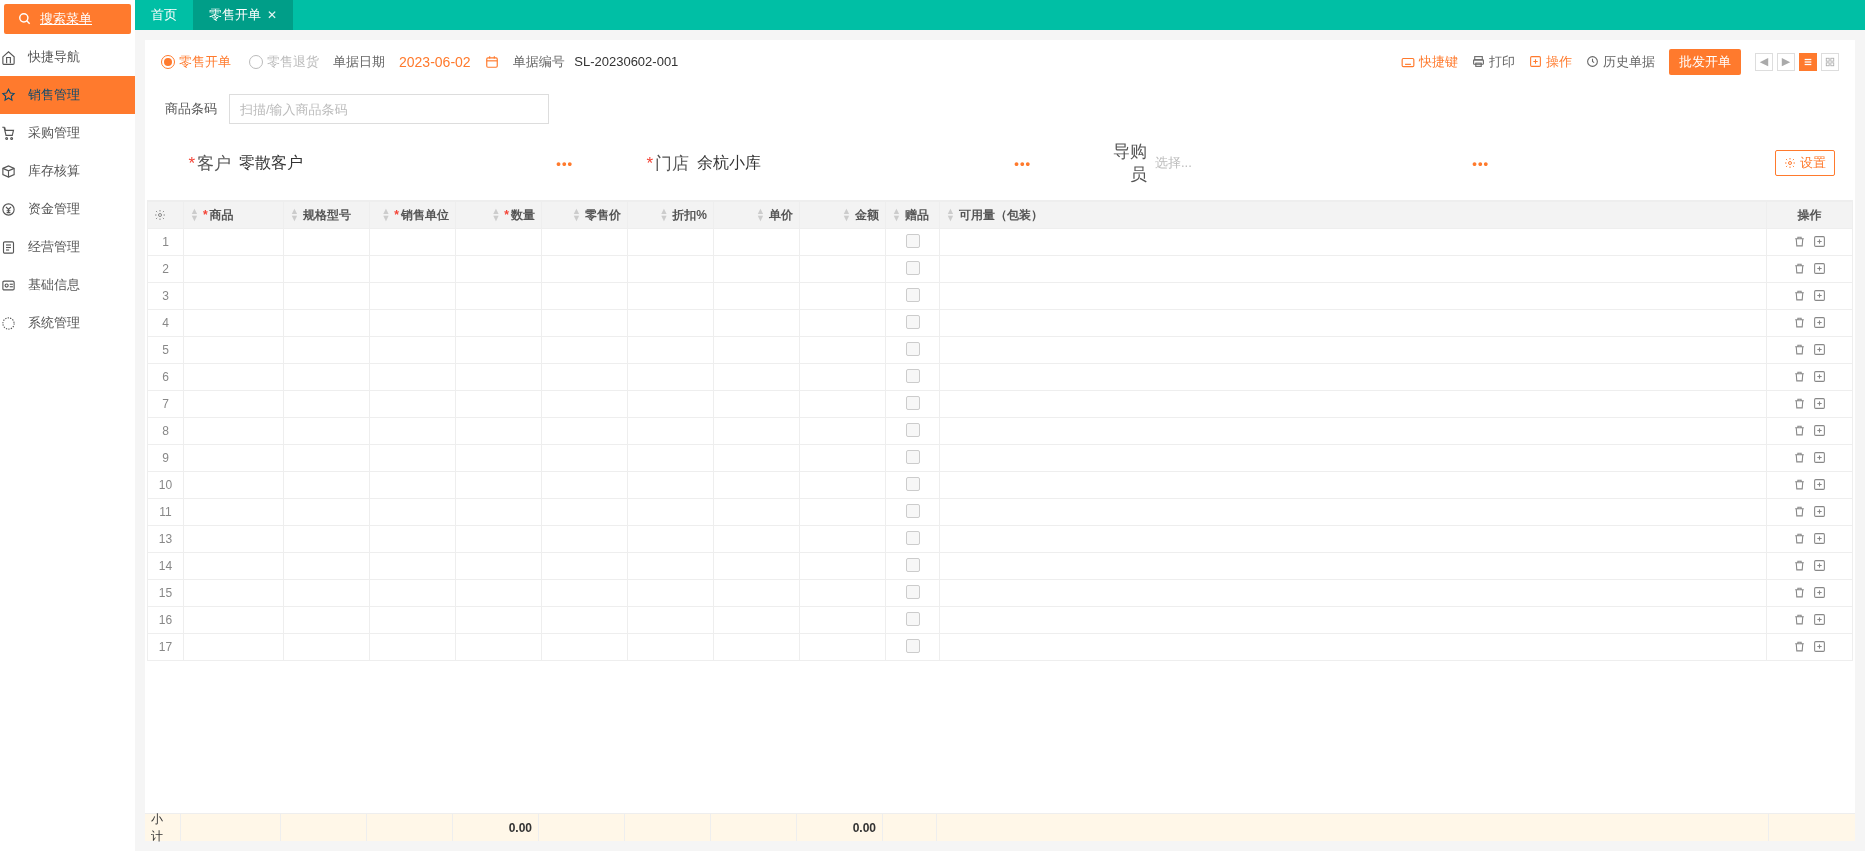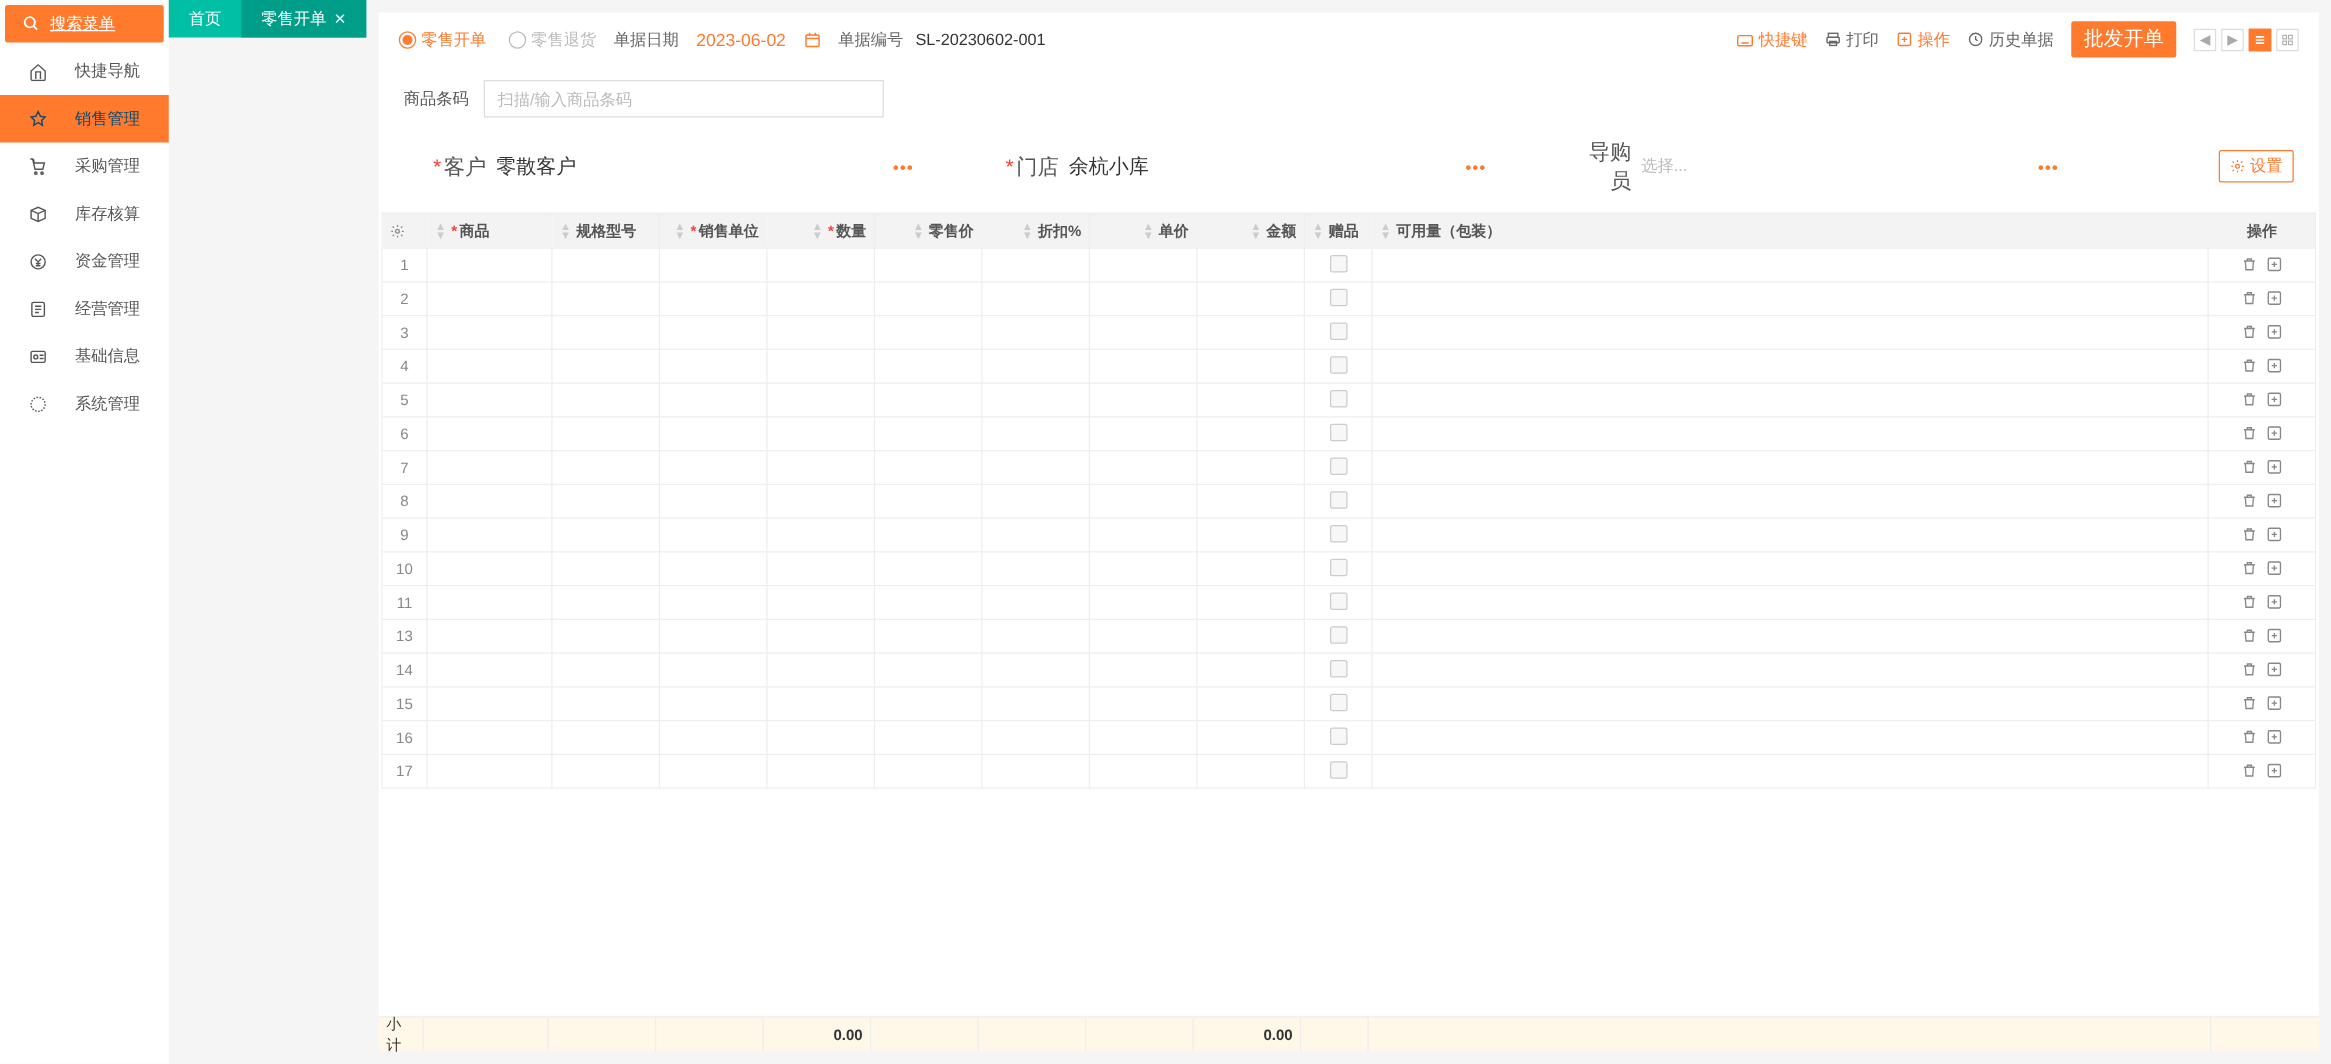--- a/index.html
+++ b/index.html
@@ -2,26 +2,26 @@
 <html><head>
 <meta charset="utf-8">
 <style>
 * { margin: 0; padding: 0; box-sizing: border-box; font-family: "Microsoft YaHei", Arial, sans-serif; }
 body { background: #f5f5f5; font-size: 13px; color: #333; overflow: hidden; }
 .app { display: flex; height: 851px; width: 1865px; }
 
 
 .sidebar { width: 135px; background: #fff; display: flex; flex-direction: column; }
 .search-menu { background: #ff7a2d; color: #fff; height: 30px; margin:4px 4px 4px 4px; display: flex; align-items: center; padding-left: 14px; gap: 8px; font-size: 13px; border-radius:2px;text-decoration:underline;}
-.menu-item { height: 38px; display: flex; align-items: center; padding-left: 22px; gap: 22px; cursor: pointer; color:#555;}
+.menu-item { height: 38px; display: flex; align-items: center; gap: 12px; cursor: pointer; color:#555;}
 .menu-item.active { background: #ff7a2d; color: #0c4a6e; }
 .menu-item .mi-icon { width:16px; display:flex; align-items:center; justify-content:center;}
 
 
-.main { flex: 1; display: flex; flex-direction: row; min-width:0;}
+.main { flex: 1; display: flex; flex-direction: column; min-width:0;}
 .tabs { background: #00bfa5; height: 30px; display: flex; align-items: stretch; color: #fff; font-size: 13px; }
 .tab { padding: 0 16px; display: flex; align-items: center; gap: 6px; cursor: pointer; }
 .tab.active { background: #009e88; }
 .tab .close-x { font-size: 12px; opacity:.9;}
 
 .content { flex: 1; padding: 10px; display:flex; flex-direction:column; min-height:0;}
 .card { background: #fff; flex:1; display:flex; flex-direction:column; min-height:0; }
 
 
 .toolbar { display: flex; align-items: center; height: 44px; padding: 0 16px; gap: 14px; border-bottom:1px solid transparent;}
@@ -32,21 +32,21 @@
 .radio-item.checked .radio-circle::after { content:''; width:8px; height:8px; border-radius:50%; background:#ff7a2d; display:block;}
 .radio-item.checked { color:#ff7a2d; }
 .radio-item:not(.checked){ color:#bbb;}
 .tb-label { color:#666; font-size:13px;}
 .tb-date { color:#ff7a2d; font-size:14px; }
 .tb-doc { color:#666; }
 .tb-doc .v { color:#333; margin-left:6px;}
 .toolbar-right { margin-left:auto; display:flex; align-items:center; gap:14px; }
 .tr-link { display:flex; align-items:center; gap:4px; color:#666; cursor:pointer; font-size:13px;}
 .tr-link.orange { color:#ff7a2d; }
-.btn-pri { background:#ff7a2d; color:#fff; padding:4px 10px; border-radius:2px; cursor:pointer; font-size:16px;}
+.btn-pri { background:#ff7a2d; color:#fff; padding:4px 10px; border-radius:2px; cursor:pointer; font-size:13px;}
 .nav-arrows { display:flex; align-items:center; gap:4px; color:#aaa;}
 .na-btn { width:18px; height:18px; display:flex; align-items:center; justify-content:center; border:1px solid #ddd; font-size:11px; cursor:pointer;}
 .na-btn.orange{ background:#ff7a2d; color:#fff; border-color:#ff7a2d;}
 
 
 .barcode-row { padding: 10px 20px 6px 20px; display:flex; align-items:center; gap:12px;}
 .barcode-row .lbl { color:#555; font-size:13px;}
 .barcode-input { width:320px; height:30px; border:1px solid #ddd; padding:0 10px; font-size:13px; color:#333;}
 .barcode-input::placeholder{ color:#bbb;}
 

